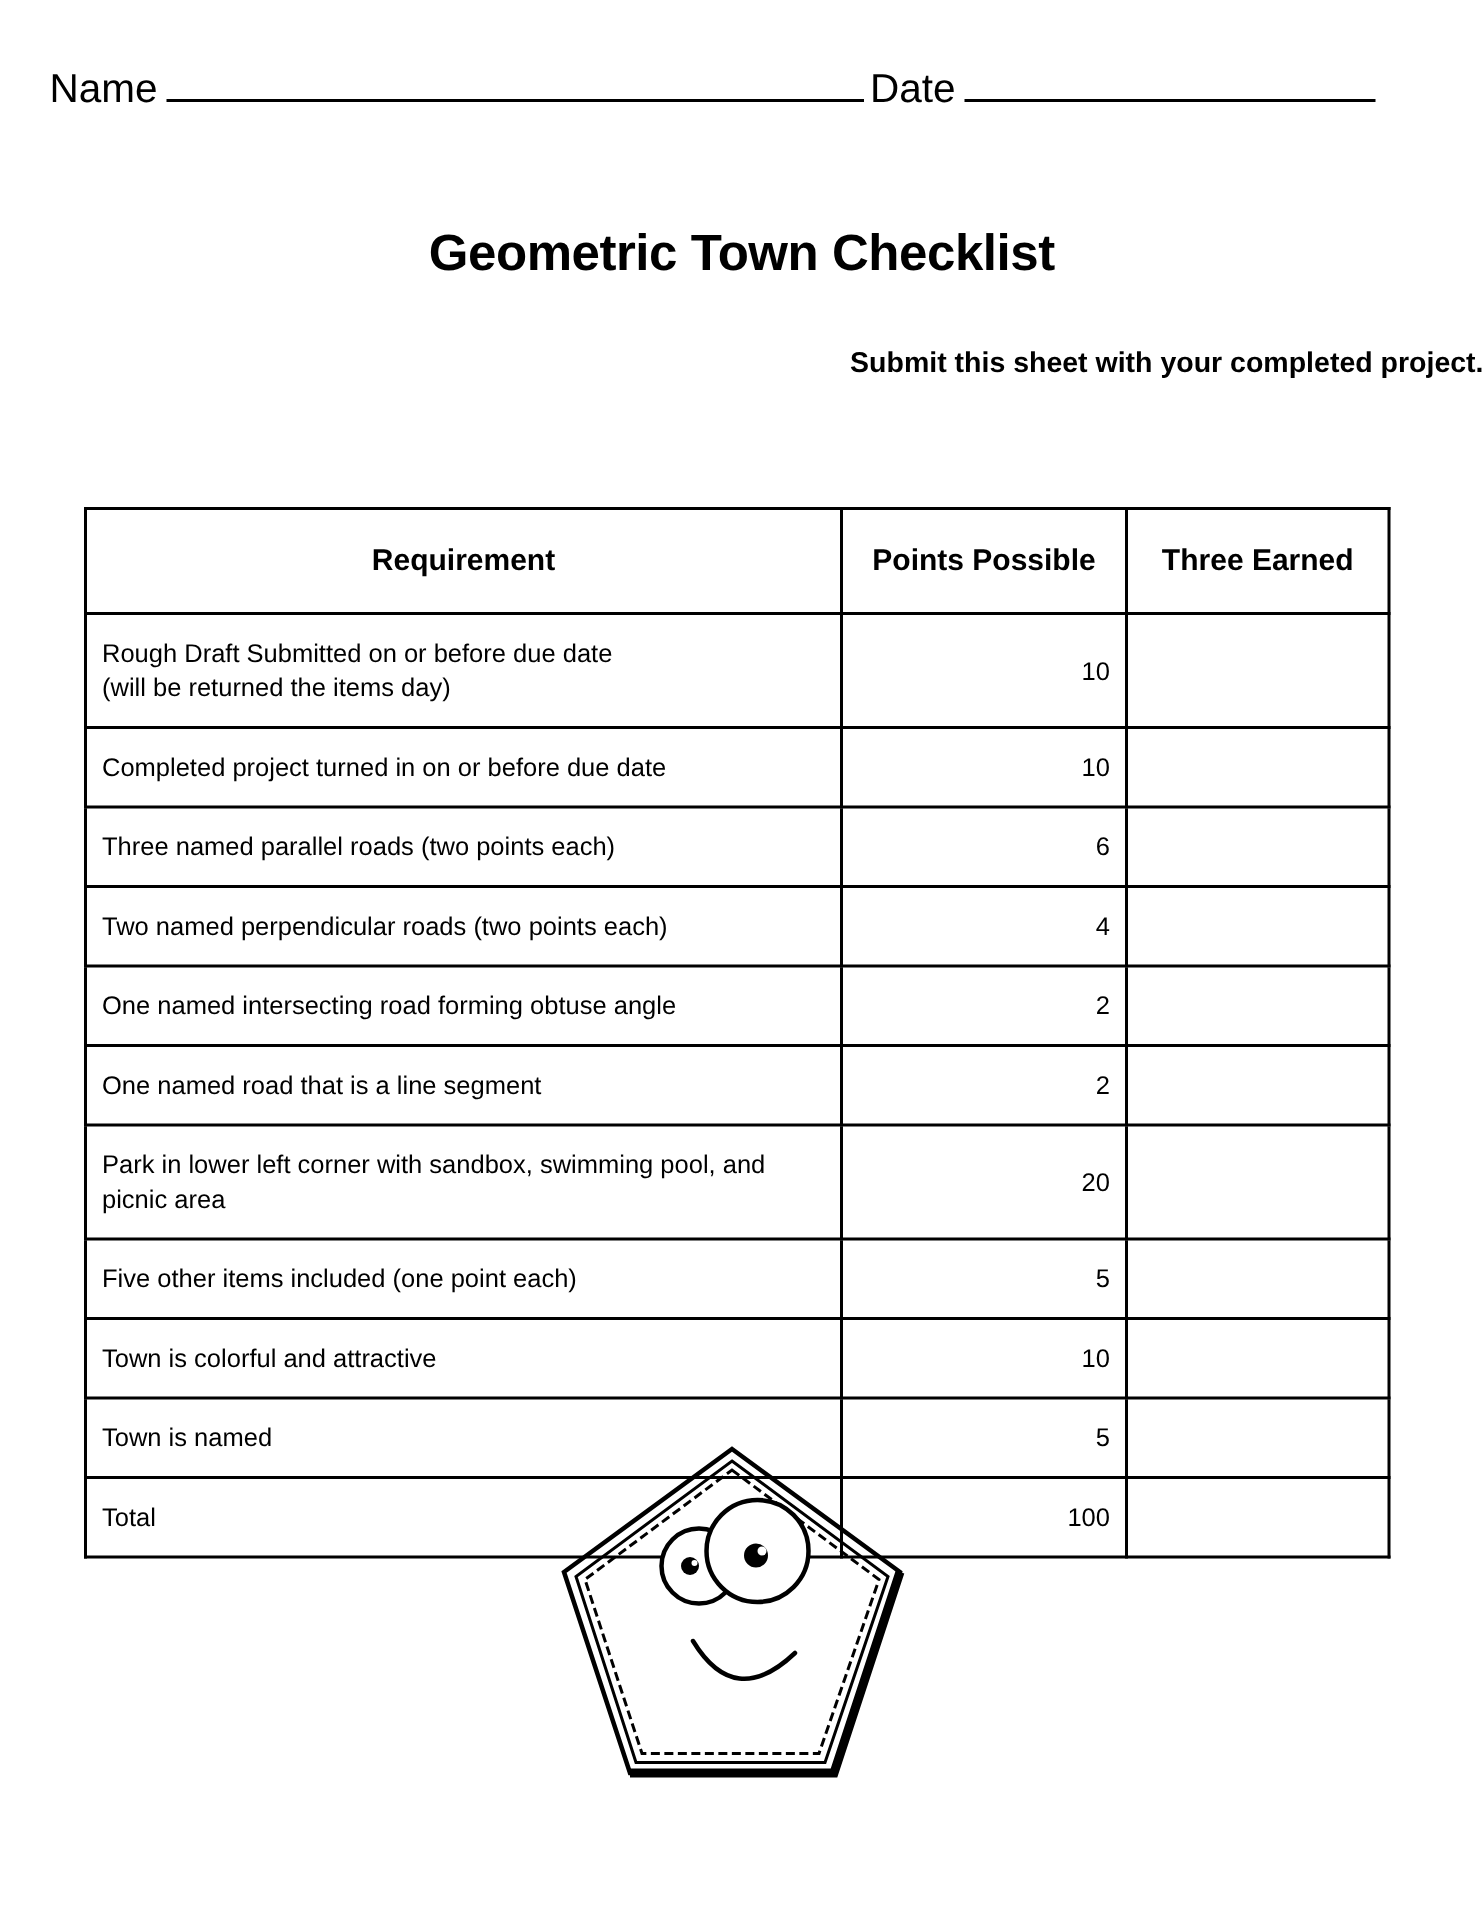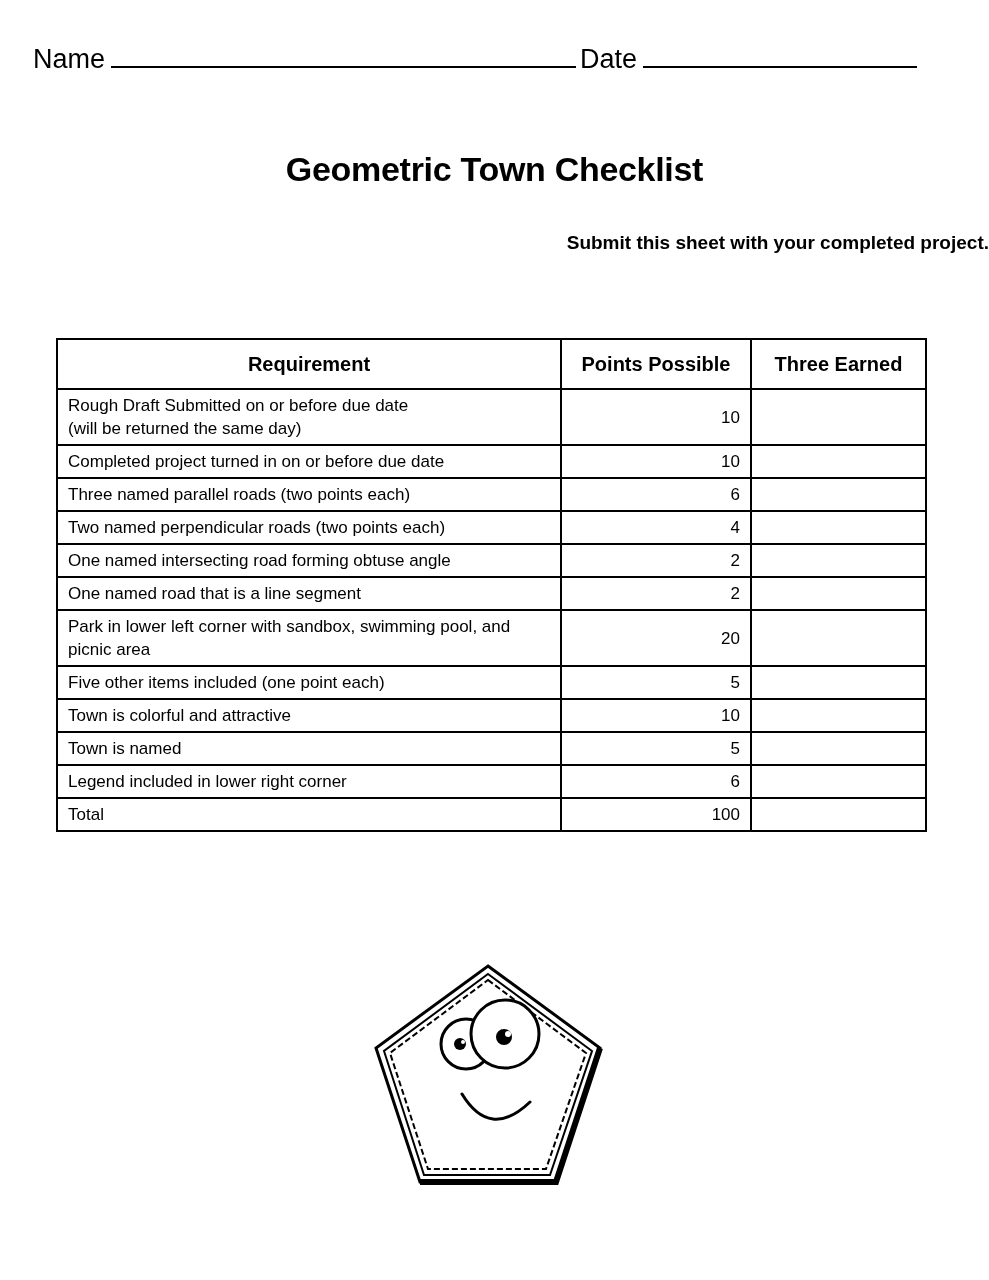--- a/index.html
+++ b/index.html
@@ -24,21 +24,21 @@
     }
     .subtitle {
       position: absolute; top: 232px; left: 0; width: 989px; text-align: right;
       font-size: 19px; font-weight: bold;
     }
     table.checklist {
       position: absolute; top: 338px; left: 56px; width: 871px;
       border-collapse: collapse; font-size: 17px;
     }
     table.checklist th, table.checklist td {
-      border: 2px solid #000; padding: 0 10px;
+      border: 2px solid #000; padding: 10px 10px;
     }
     table.checklist th {
       height: 48px; font-size: 20px; font-weight: bold; text-align: center;
     }
     table.checklist td { height: 31px; line-height: 23px; }
     table.checklist td.req { width: 482px; }
     table.checklist td.pts { width: 168px; text-align: right; }
     table.checklist tr.tall td { height: 54px; }
     .mascot {
       position: absolute; top: 962px; left: 372px; width: 232px; height: 226px;
@@ -62,21 +62,21 @@
     <tr>
       <th>Requirement</th>
       <th>Points Possible</th>
       <th>Three Earned</th>
     </tr>
   </thead>
   <tbody>
     <tr class="tall">
       <td class="req">
         <span>Rough Draft Submitted on or before due date</span><br>
-        <span>(will be returned the same day)</span>
+        <span>(will be returned the items day)</span>
       </td>
       <td class="pts">10</td>
       <td></td>
     </tr>
     <tr>
       <td class="req">Completed project turned in on or before due date</td>
       <td class="pts">10</td>
       <td></td>
     </tr>
     <tr>
@@ -113,25 +113,20 @@
       <td class="req">Town is colorful and attractive</td>
       <td class="pts">10</td>
       <td></td>
     </tr>
     <tr>
       <td class="req">Town is named</td>
       <td class="pts">5</td>
       <td></td>
     </tr>
     <tr>
-      <td class="req">Legend included in lower right corner</td>
-      <td class="pts">6</td>
-      <td></td>
-    </tr>
-    <tr>
       <td class="req">Total</td>
       <td class="pts">100</td>
       <td></td>
     </tr>
   </tbody>
 </table>
 
 <div class="mascot">
   <svg width="232" height="226" viewBox="0 0 232 226" xmlns="http://www.w3.org/2000/svg">
 

